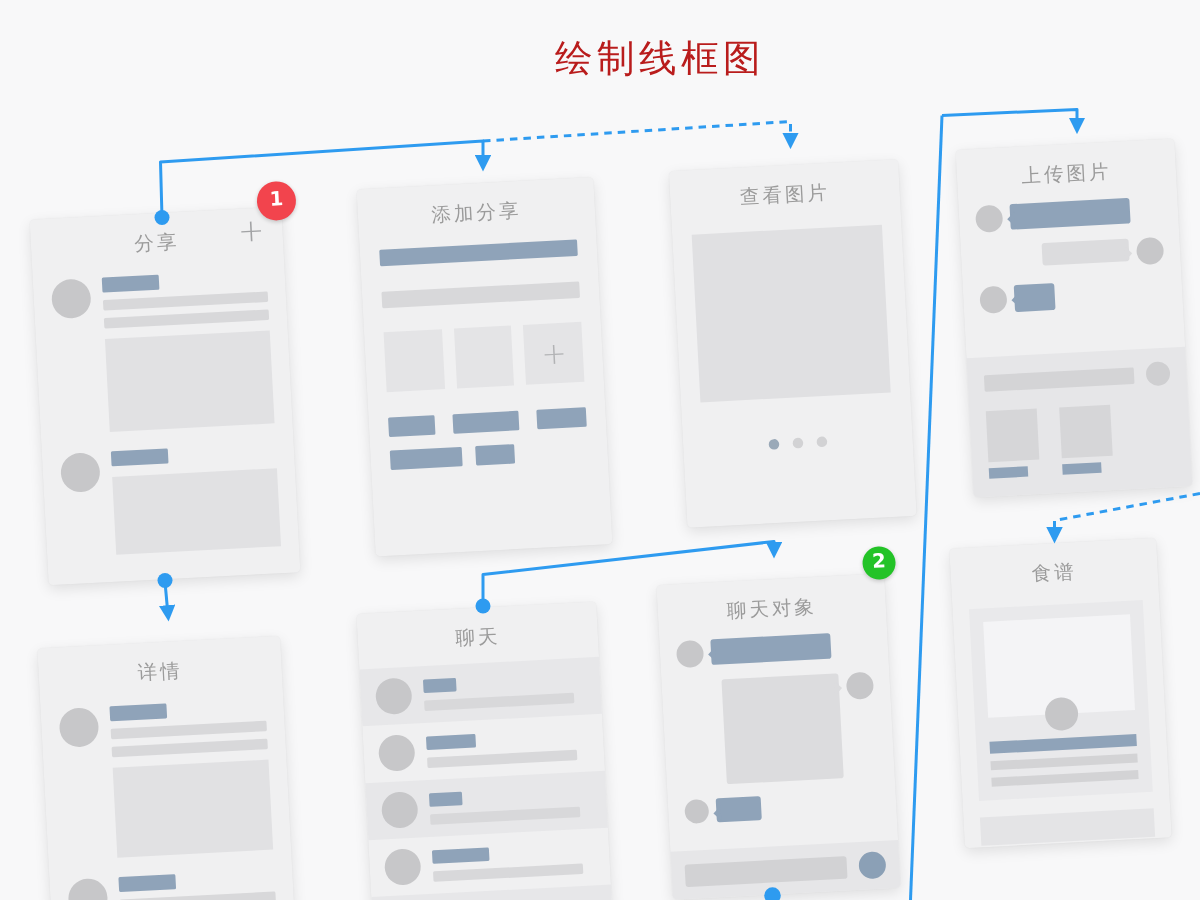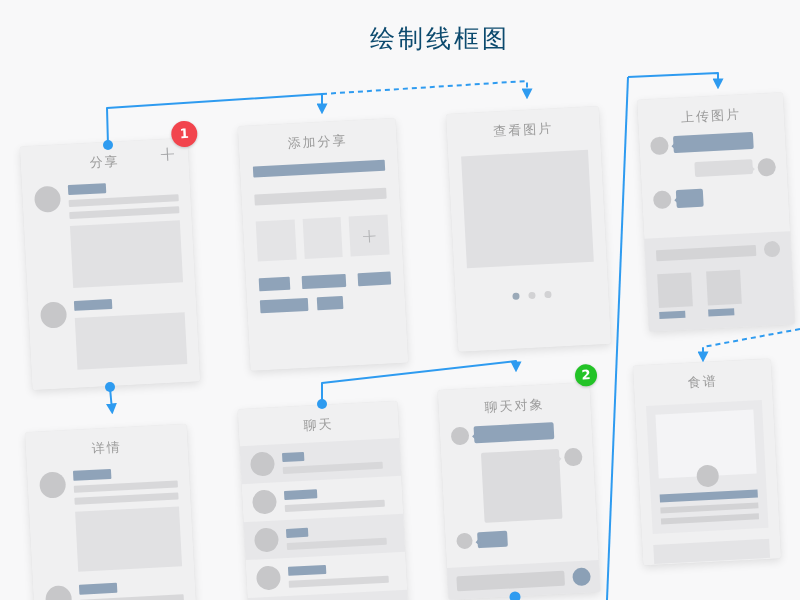--- a/index.html
+++ b/index.html
@@ -5,21 +5,21 @@
   * { margin:0; padding:0; box-sizing:border-box; }
   html,body { width:800px; height:600px; overflow:hidden; }
   body {
     position:relative;
     background:#f8f8f9;
     font-family:"DejaVu Sans","Liberation Sans",sans-serif;
   }
   .page-title {
     position:absolute; top:22px; left:0; width:100%;
     text-align:center; padding-left:80px;
-    font-size:25px; letter-spacing:3px; color:#0c4a6e; font-weight:400;
+    font-size:25px; letter-spacing:3px; color:#b91c1c; font-weight:400;
   }
   
   .card {
     position:absolute; background:#f0f0f1; border-radius:3px;
     box-shadow:0 3px 9px rgba(0,0,0,.10), 0 0 1px rgba(0,0,0,.06);
     transform:rotate(-3deg);
   }
   .card-title {
     display:block; text-align:center; padding-top:11px;
     font-size:13px; letter-spacing:2px; color:#9b9b9b;

